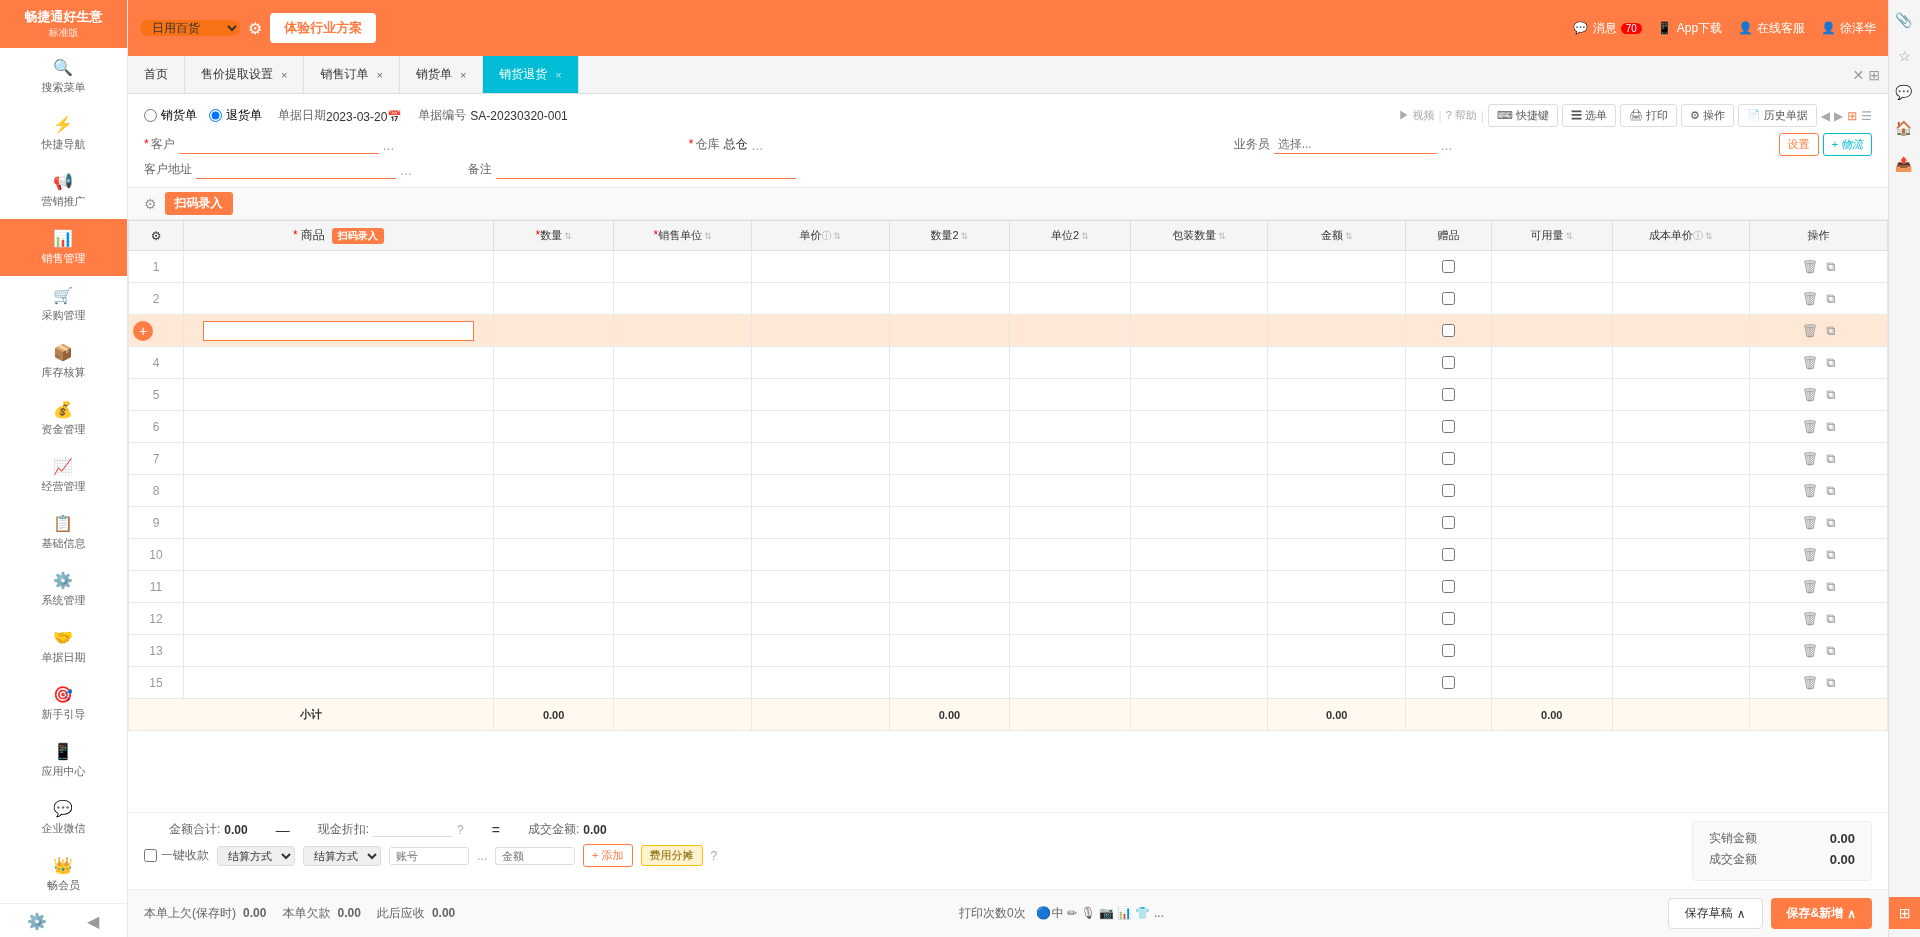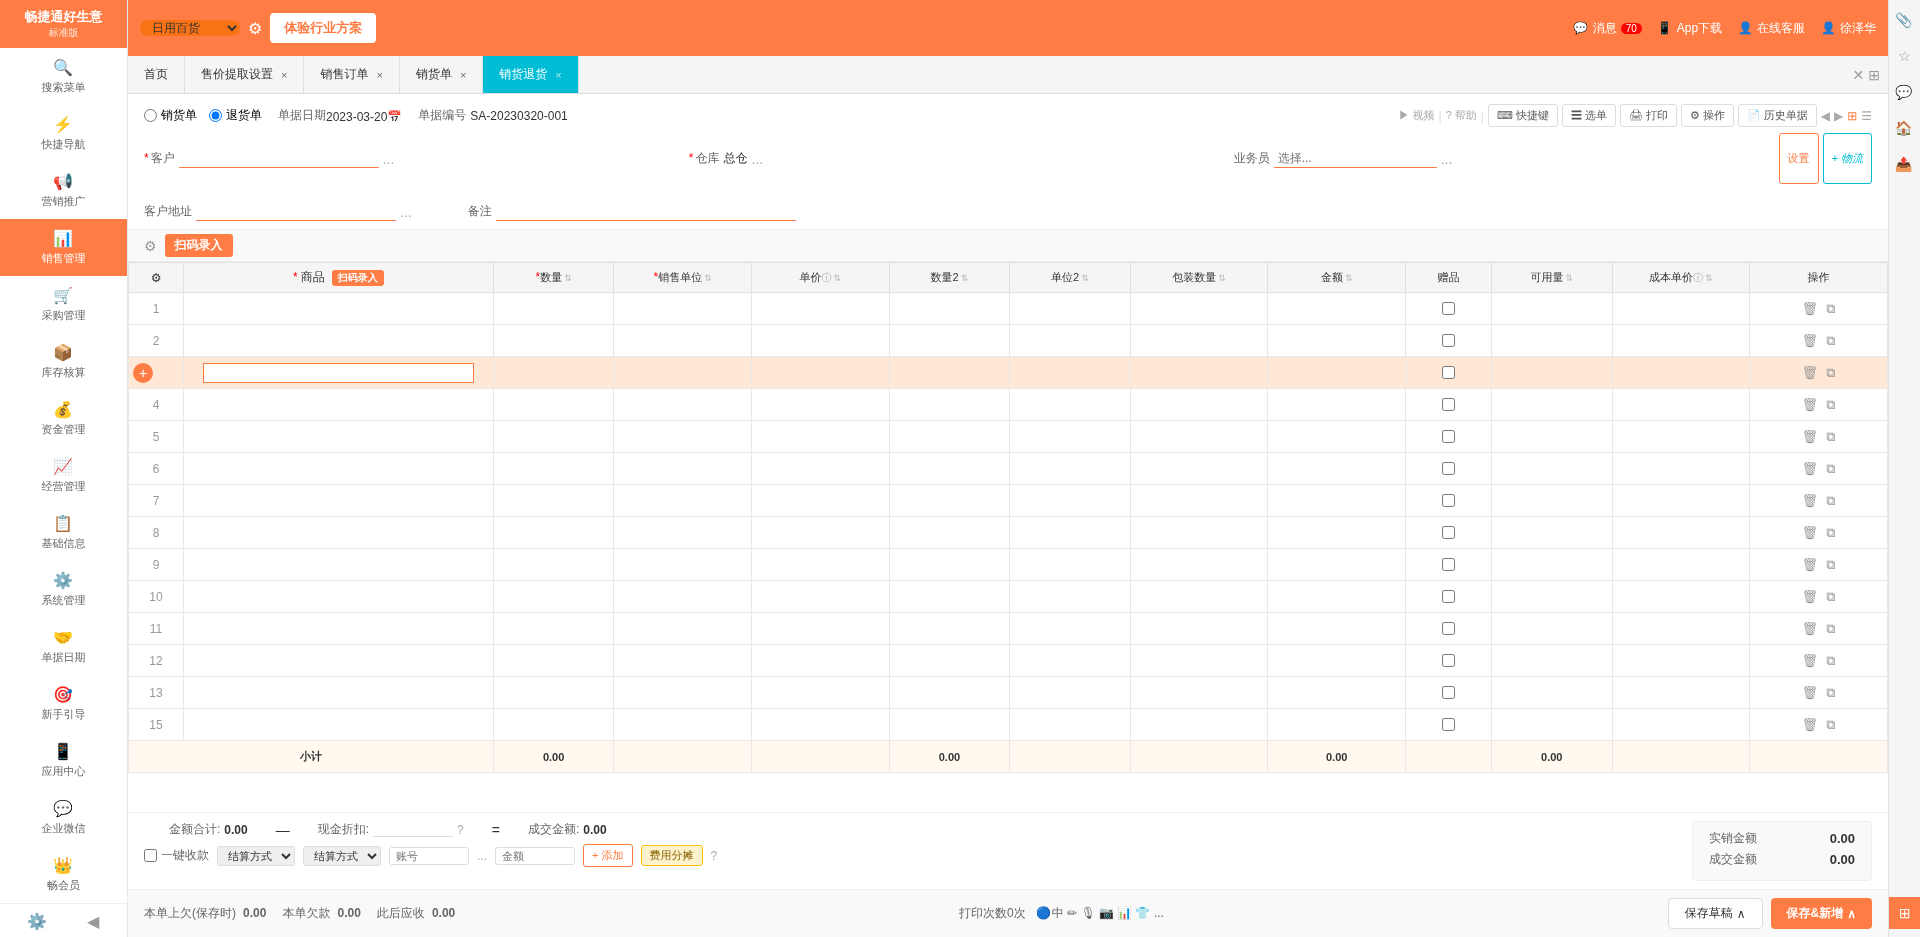--- a/index.html
+++ b/index.html
@@ -43,21 +43,21 @@
     .form-label { color: #666; font-size: 12px; white-space: nowrap; }
     .form-label.required::before { content: '*'; color: red; margin-right: 2px; }
     .form-input { border: none; border-bottom: 1px solid #ff7d45; outline: none; padding: 2px 4px; min-width: 140px; color: #333; font-size: 12px; }
     .form-dots { color: #aaa; cursor: pointer; font-size: 14px; }
     .radio-group { display: flex; align-items: center; gap: 12px; }
     .radio-item { display: flex; align-items: center; gap: 4px; cursor: pointer; }
     .form-date { color: #333; font-size: 12px; }
     .form-id { color: #333; font-size: 12px; }
     .form-actions-right { margin-left: auto; display: flex; gap: 4px; }
     .action-btn { display: flex; align-items: center; gap: 2px; padding: 3px 8px; border: 1px solid #ddd; border-radius: 3px; cursor: pointer; color: #555; font-size: 11px; background: white; }
-    .settings-btn { background: #fff; border: 1px solid #ff7d45; color: #ff7d45; border-radius: 3px; padding: 17px 8px; cursor: pointer; font-size: 11px; }
+    .settings-btn { background: #fff; border: 1px solid #ff7d45; color: #ff7d45; border-radius: 3px; padding: 3px 8px; cursor: pointer; font-size: 11px; }
     .logistics-btn { background: #fff; border: 1px solid #00bcd4; color: #00bcd4; border-radius: 3px; padding: 3px 8px; cursor: pointer; font-size: 11px; font-style: italic; }
 
     
     .toolbar { display: flex; align-items: center; background: #f9f9f9; padding: 4px 16px; border-bottom: 1px solid #eee; flex-shrink: 0; gap: 8px; }
     .scan-btn { background: #ff7d45; color: white; border: none; border-radius: 3px; padding: 3px 10px; cursor: pointer; font-size: 12px; font-weight: bold; }
 
     
     .table-container { flex: 1; overflow-y: auto; overflow-x: auto; }
     table { width: 100%; border-collapse: collapse; table-layout: fixed; }
     thead th { background: #f5f5f5; border: 1px solid #e0e0e0; padding: 6px 4px; text-align: center; font-size: 11px; color: #333; font-weight: normal; white-space: nowrap; position: sticky; top: 0; z-index: 2; }
@@ -308,21 +308,21 @@
         <div style="display:flex;align-items:center;gap:4px;flex:1;">
           <span class="form-label">业务员</span>
           <input class="form-input" placeholder="选择..." style="min-width: 140px;">
           <span class="form-dots">...</span>
         </div>
         <div style="margin-left:auto;display:flex;gap:4px;">
           <button class="settings-btn">设置</button>
           <button class="logistics-btn">+ 物流</button>
         </div>
       </div>
-      <div class="header-row2" style="margin-top:18px;">
+      <div class="header-row2" style="margin-top:4px;">
         <div style="display:flex;align-items:center;gap:4px;">
           <span class="form-label">客户地址</span>
           <input class="form-input" style="min-width: 200px;">
           <span class="form-dots">...</span>
         </div>
         <div style="display:flex;align-items:center;gap:4px;margin-left:40px;">
           <span class="form-label">备注</span>
           <input class="form-input" style="min-width: 300px;">
         </div>
       </div>

